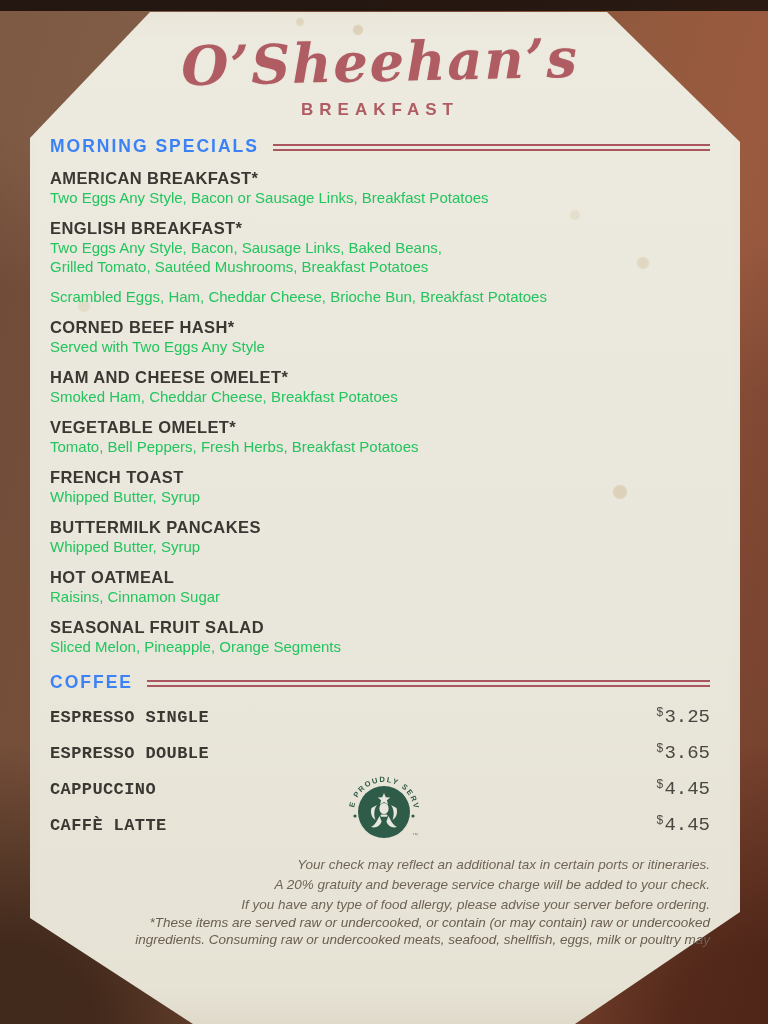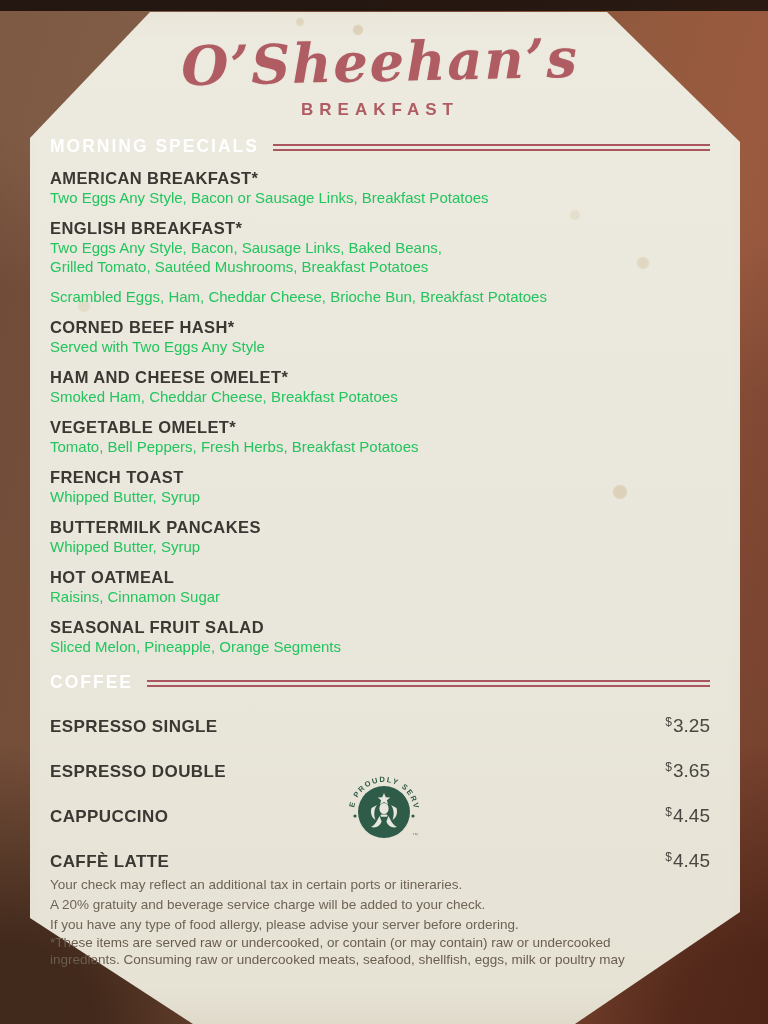--- a/index.html
+++ b/index.html
@@ -52,43 +52,43 @@
   .menu-title{
     margin-top:6px;text-align:center;
     font-size:17px;font-weight:bold;letter-spacing:6px;color:#b05c63;
   }
   .note{
     margin-top:17px;font-size:15px;line-height:1.35;color:#585349;
   }
   
   .section-head{display:flex;align-items:center;margin-top:16px;}
   .section-title{
-    font-size:17.5px;font-weight:bold;letter-spacing:2px;color:#ffffff;white-space:nowrap;
+    font-size:17.5px;font-weight:bold;letter-spacing:2px;color:#3b82f6;white-space:nowrap;
   }
   .double-rule{
     flex:1;height:3px;margin-left:14px;margin-top:2px;
     border-top:2px solid #a9565e;border-bottom:2px solid #a9565e;
   }
   
   .item{margin-top:11px;}
   .item-name{
     font-size:16.5px;font-weight:bold;letter-spacing:.4px;color:#3b3834;line-height:20px;
   }
   .item-desc{font-size:15px;color:#22c55e;line-height:19px;}
   
   .logo{position:absolute;top:771px;left:50%;transform:translateX(-50%);width:76px;height:70px;}
   .coffee-row{
-    display:flex;justify-content:space-between;align-items:baseline;margin-top:18px;
+    display:flex;justify-content:space-between;align-items:baseline;margin-top:9px;font-family:Liberation Mono, monospace;
   }
   .coffee-row:first-of-type{margin-top:60px;}
   .coffee-name{font-size:17px;font-weight:bold;letter-spacing:.4px;color:#3b3834;line-height:22px;}
   .coffee-price{font-size:19px;color:#4a4641;line-height:22px;}
   .coffee-price sup{font-size:12px;vertical-align:6px;margin-right:1px;}
   
-  .footer{margin-top:2px;text-align:left;color:#6f6456;}
+  .footer{margin-top:18px;text-align:right;color:#6f6456;font-style:italic;}
   .footer-line{font-size:13.5px;line-height:20px;}
   .footnote-line{font-size:13.5px;line-height:16.5px;color:#6a5e4f;}
   .footnote-line:first-of-type{margin-top:3px;}
 </style>
 </head>
 <body>
 
 <div class="leather"></div>
 <div class="leather-top-strip"></div>
 

